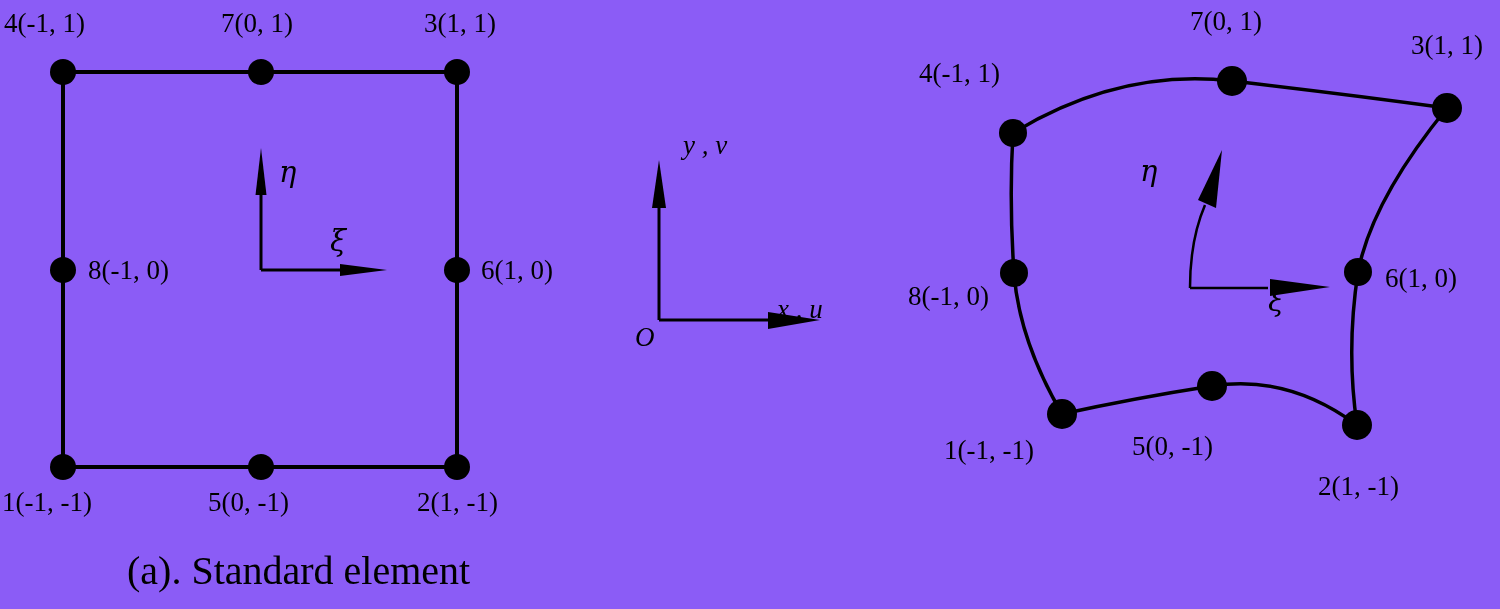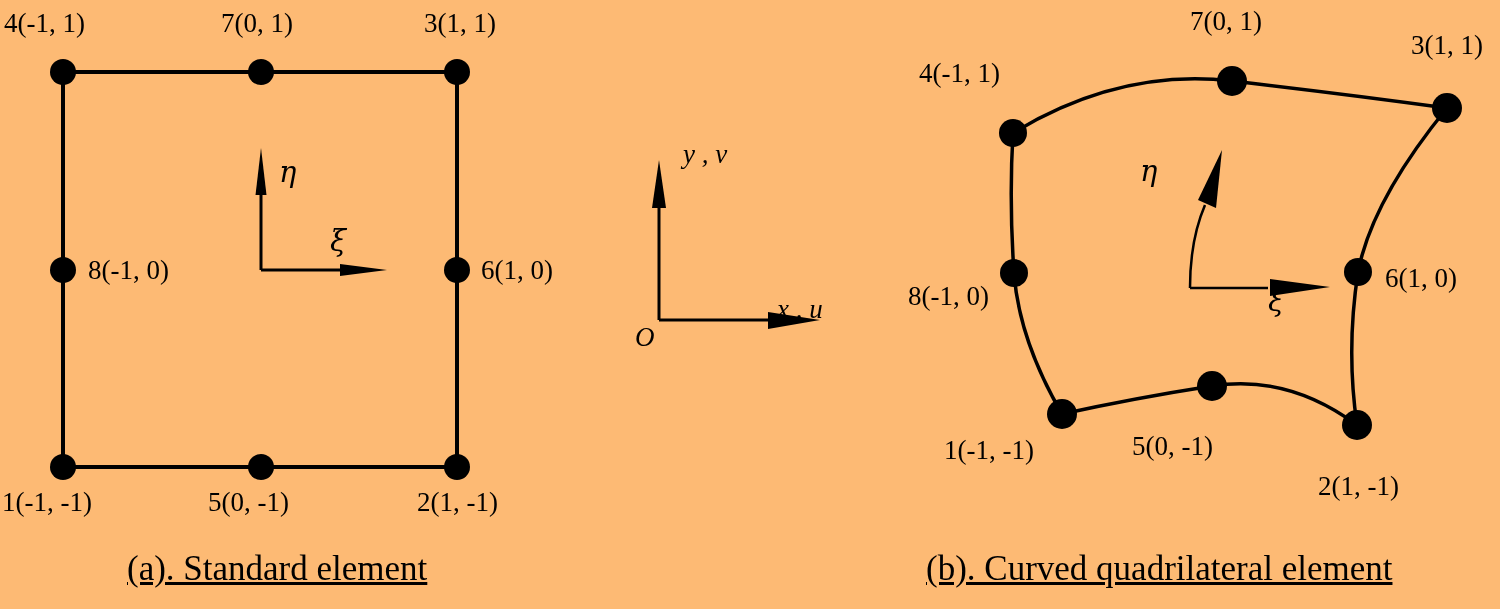--- a/index.html
+++ b/index.html
@@ -4,21 +4,21 @@
 <style>
   html, body {
     margin: 0;
     padding: 0;
     background: #ffffff;
   }
   #root {
     position: relative;
     width: 1500px;
     height: 609px;
-    background: #fdba74;
+    background: #8b5cf6;
     font-family: "Liberation Serif", "DejaVu Serif", serif;
     color: #000000;
     overflow: hidden;
   }
   svg.layer {
     position: absolute;
     left: 0;
     top: 0;
     width: 1500px;
     height: 609px;
@@ -45,25 +45,24 @@
     font-family: "DejaVu Serif", "Liberation Serif", serif;
     font-style: italic;
     font-size: 29px;
     line-height: 1;
     white-space: nowrap;
     color: #000;
   }
   .caption {
     position: absolute;
     font-family: "Liberation Serif", "DejaVu Serif", serif;
-    font-size: 35px;
+    font-size: 40px;
     line-height: 1;
     white-space: nowrap;
     color: #000;
-    text-decoration: underline;
   }
 </style>
 </head>
 <body>
 
 <div id="root">
 
   <svg class="layer" viewBox="0 0 1500 609">
 
     <g>
@@ -141,21 +140,21 @@
   <div class="nodelabel" style="left:208px; top:489px;">5(0, -1)</div>
 
   <div class="nodelabel" style="left:417px; top:489px;">2(1, -1)</div>
 
   <div class="greeklabel" style="left:279px; top:158px;">η</div>
 
   <div class="greeklabel" style="left:330px; top:227px;">ξ</div>
 
   <div class="caption" style="left:127px; top:551px;">(a). Standard element</div>
 
-  <div class="axislabel" style="left:683px; top:141px;text-align:center;">y , v</div>
+  <div class="axislabel" style="left:683px; top:132px;text-align:center;">y , v</div>
 
   <div class="axislabel" style="left:777px; top:296px;">x , u</div>
 
   <div class="axislabel" style="left:635px; top:324px;">O</div>
 
   <div class="nodelabel" style="left:919px;  top:60px;">4(-1, 1)</div>
 
   <div class="nodelabel" style="left:1190px; top:8px;">7(0, 1)</div>
 
   <div class="nodelabel" style="left:1411px; top:32px;">3(1, 1)</div>
@@ -167,15 +166,14 @@
   <div class="nodelabel" style="left:944px;  top:437px;">1(-1, -1)</div>
 
   <div class="nodelabel" style="left:1132px; top:433px;">5(0, -1)</div>
 
   <div class="nodelabel" style="left:1318px; top:473px;">2(1, -1)</div>
 
   <div class="greeklabel" style="left:1140px; top:157px;">η</div>
 
   <div class="greeklabel" style="left:1268px; top:287px;">ξ</div>
 
-  <div class="caption" style="left:926px; top:551px;">(b). Curved quadrilateral element</div>
 
 </div>
 
 </body></html>

